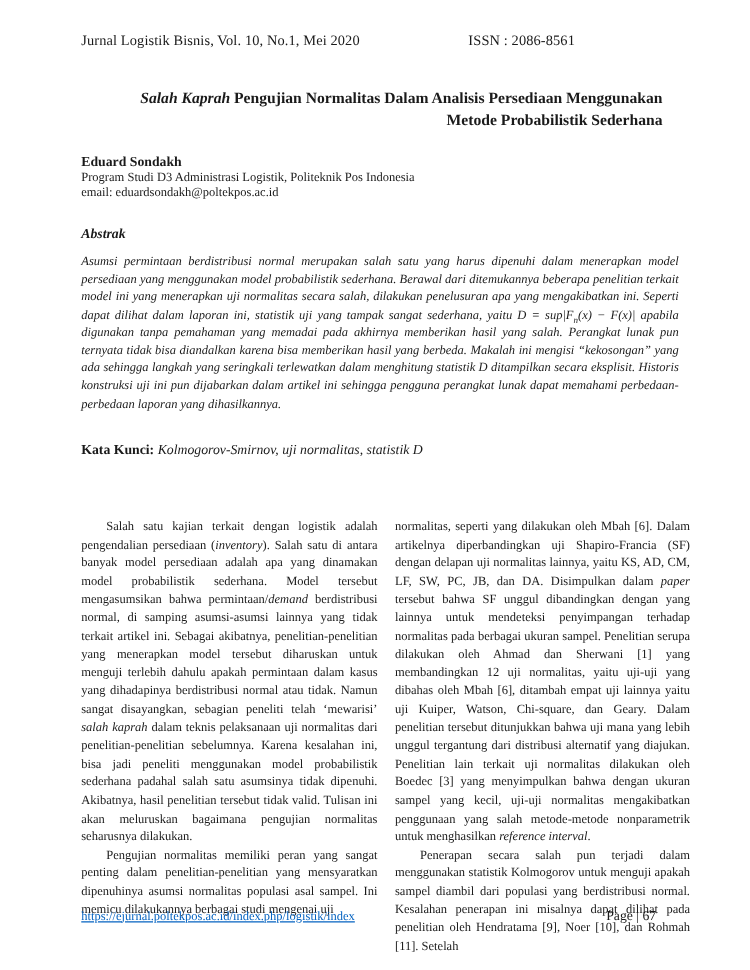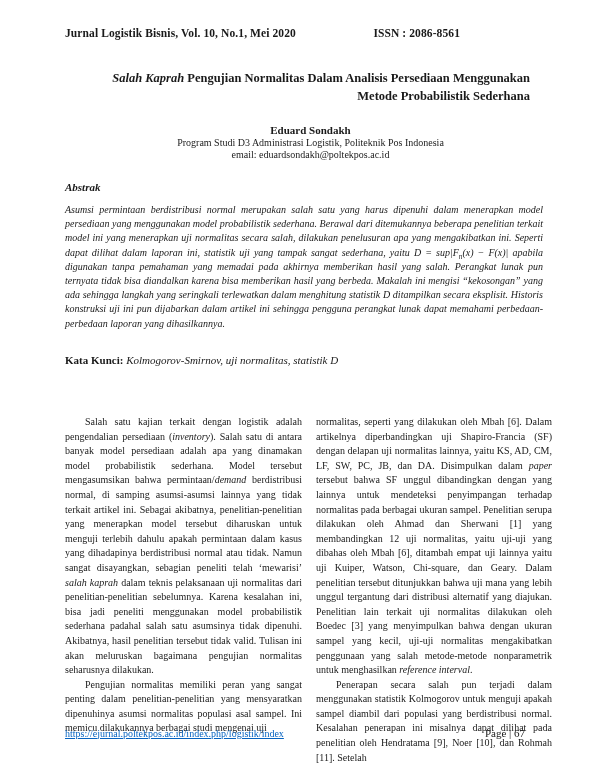--- a/index.html
+++ b/index.html
@@ -9,32 +9,32 @@
     background: #ffffff;
     color: #1a1a1a;
     position: relative;
     overflow: hidden;
   }
   .page { position: absolute; inset: 0; background: #ffffff; }
 
   .header {
     position: absolute; top: 27px; left: 65px; right: 48px;
     display: flex; justify-content: space-between;
-    font-size: 11.5px; letter-spacing: 0.1px; font-weight: bold;
+    font-size: 11.5px; letter-spacing: 0.1px;
   }
   .header .issn { margin-right: 92px; }
 
   .paper-title {
     position: absolute; top: 70px; left: 70px; right: 70px;
     text-align: right; font-weight: bold; font-size: 12.5px; line-height: 17.5px;
   }
 
   .authors {
     position: absolute; top: 124px; left: 65px; right: 44px;
-    text-align: center; font-size: 10px; line-height: 12px;
+    text-align: left; font-size: 10px; line-height: 12px;
   }
   .authors .author-name { font-weight: bold; font-size: 11px; line-height: 13px; }
 
   .abstract-heading {
     position: absolute; top: 181px; left: 65px; right: 59px;
     font-weight: bold; font-style: italic; font-size: 11px;
   }
   .abstract-text {
     position: absolute; top: 203px; left: 65px; width: 478px;
     font-style: italic; font-size: 10px; line-height: 14.2px;

